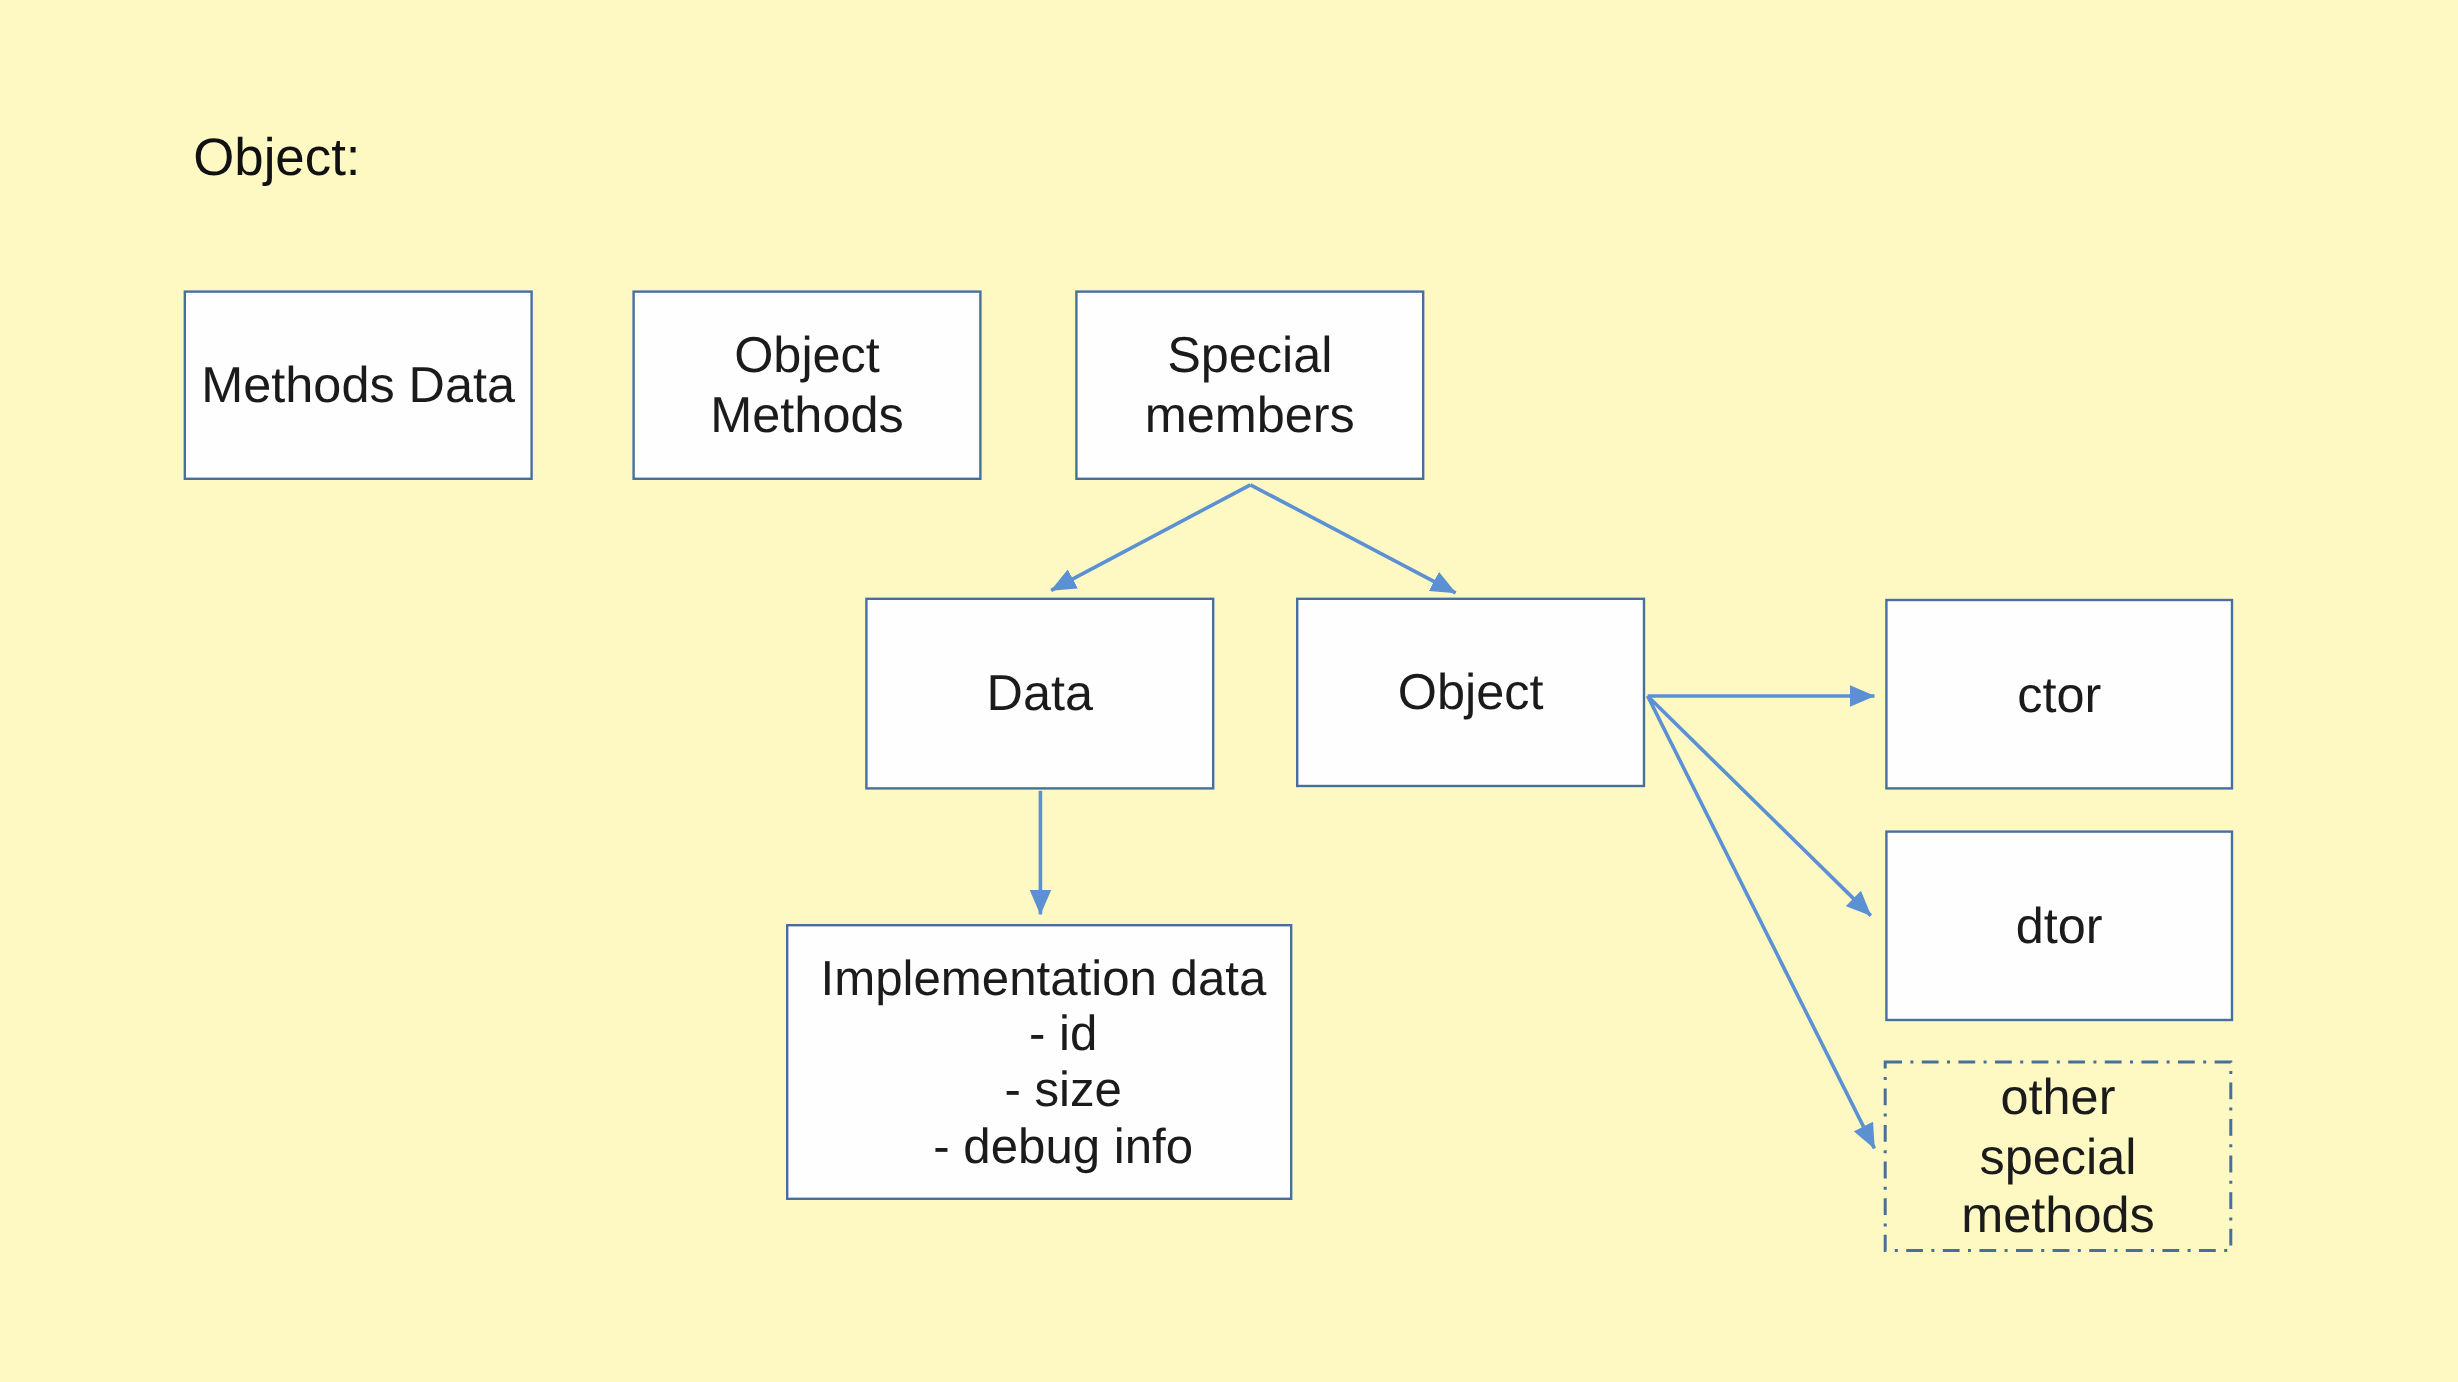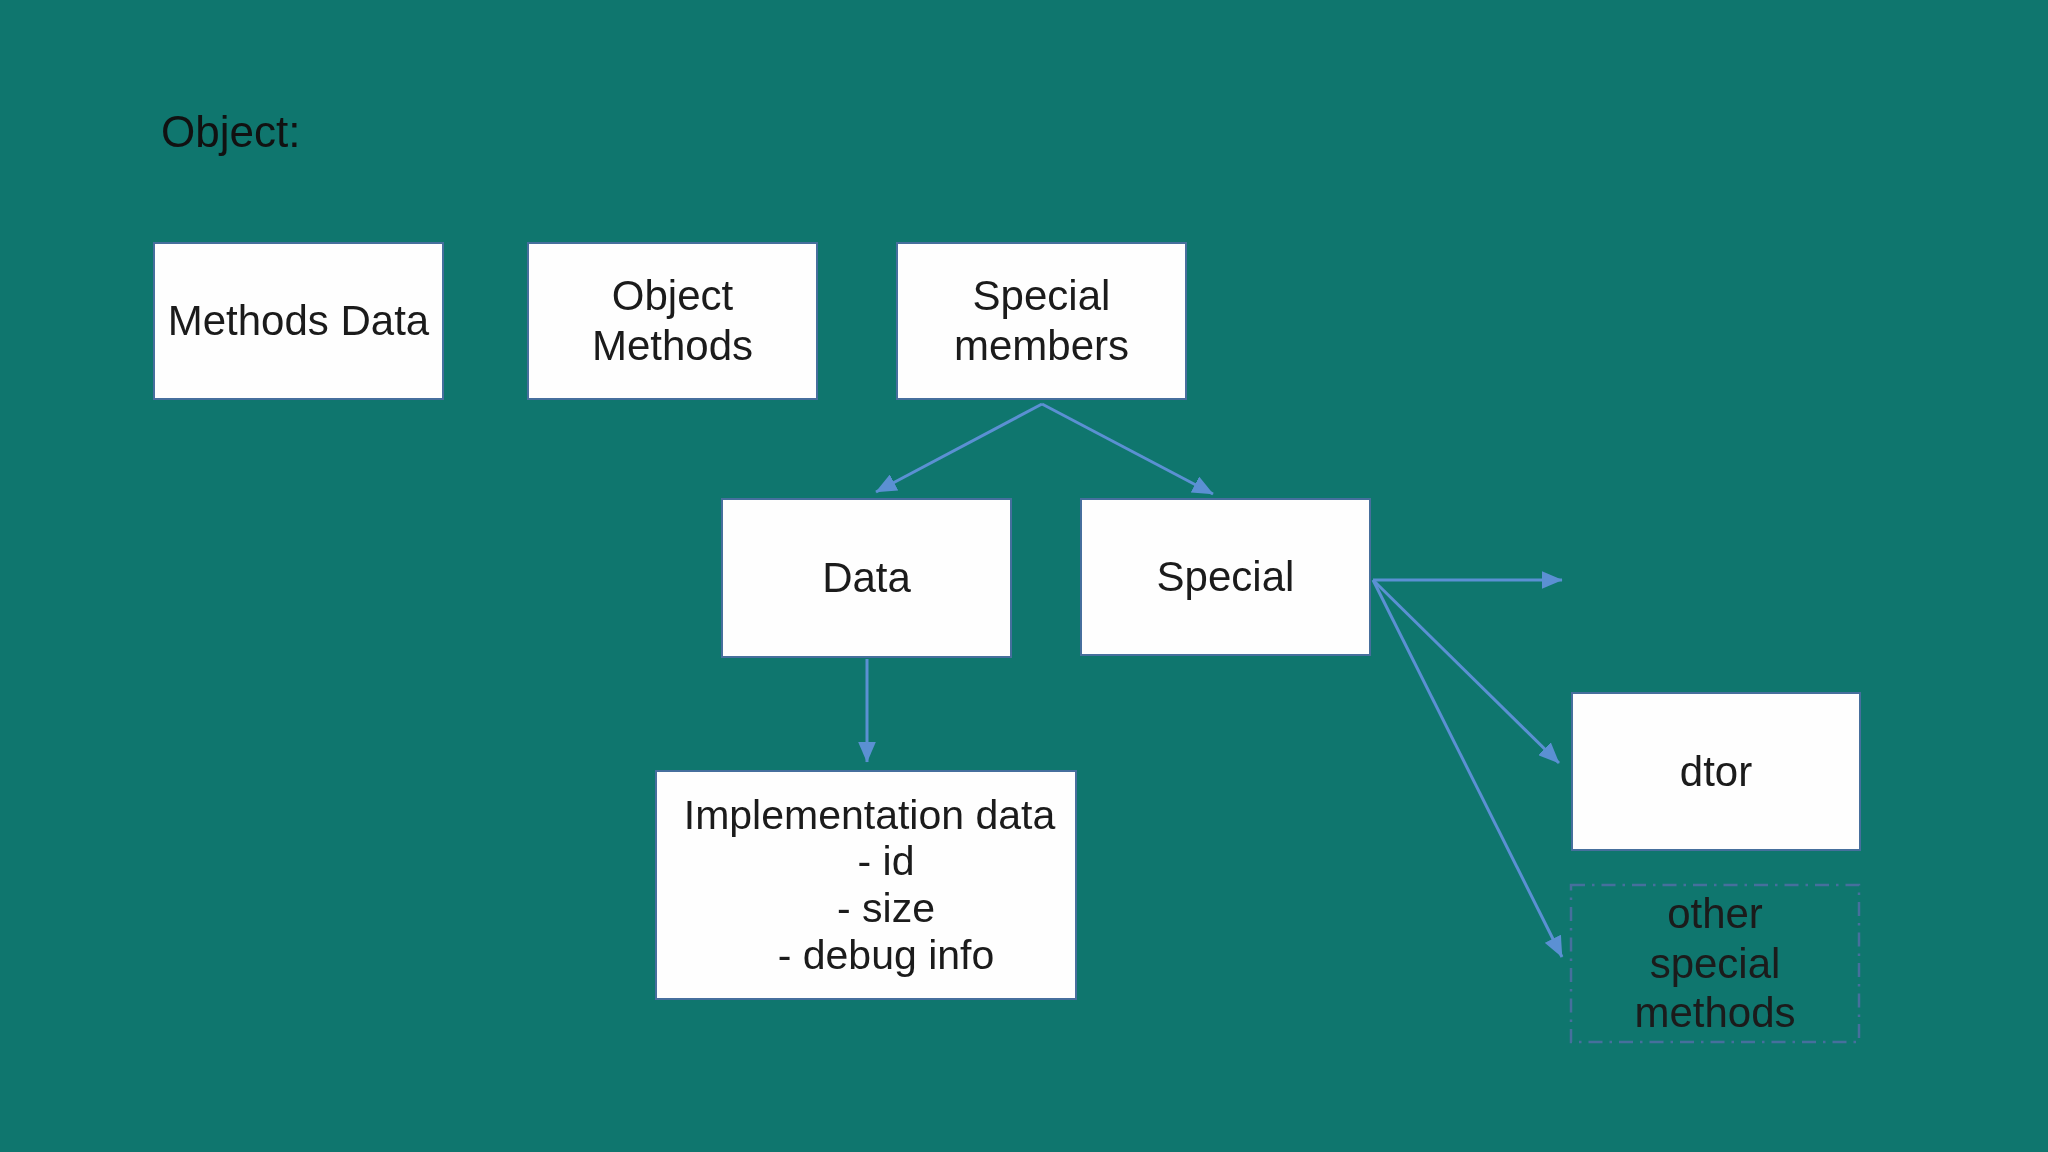--- a/index.html
+++ b/index.html
@@ -1,20 +1,20 @@
 <!DOCTYPE html>
 <html><head>
 <meta charset="utf-8">
 <style>
   html, body { margin: 0; padding: 0; background: #ffffff; }
   .canvas {
     position: relative;
     width: 2048px;
     height: 1152px;
-    background: #0f766e;
+    background: #fef9c3;
     font-family: "Liberation Sans", sans-serif;
     color: #1b1b1b;
     overflow: hidden;
   }
   .title {
     position: absolute;
     left: 161px;
     top: 108px;
     font-size: 44px;
     line-height: 1.1;
@@ -88,23 +88,26 @@
 
   <div class="node" style="left:896px; top:242px; width:291px; height:158px; padding:6px 55px;">
     <span>Special members</span>
   </div>
 
   <div class="node" style="left:721px; top:498px; width:291px; height:160px;">
     <span>Data</span>
   </div>
 
   <div class="node" style="left:1080px; top:498px; width:291px; height:158px;">
-    <span>Special</span>
+    <span>Object</span>
   </div>
 
+  <div class="node" style="left:1571px; top:499px; width:290px; height:159px;">
+    <span>ctor</span>
+  </div>
 
   <div class="node borderless" style="left:1571px; top:885px; width:288px; height:157px; padding:6px 40px;">
     <span>other special methods</span>
   </div>
 
   <div class="node" style="left:1571px; top:692px; width:290px; height:159px;">
     <span>dtor</span>
   </div>
 
   <div class="node impl" style="left:655px; top:770px; width:422px; height:230px;">

